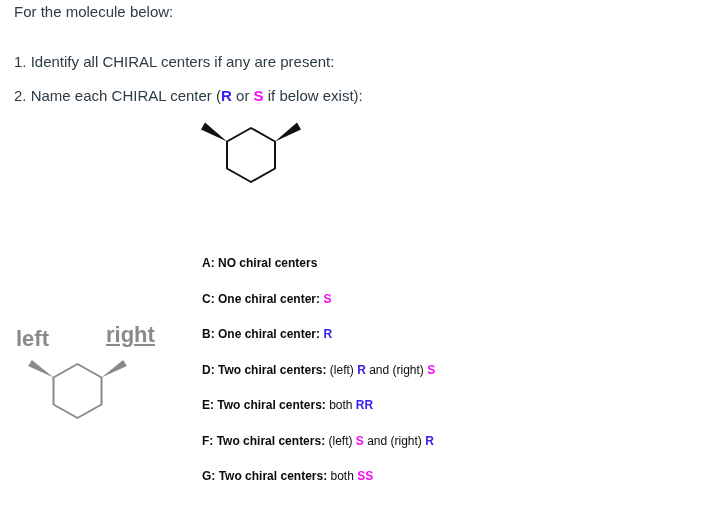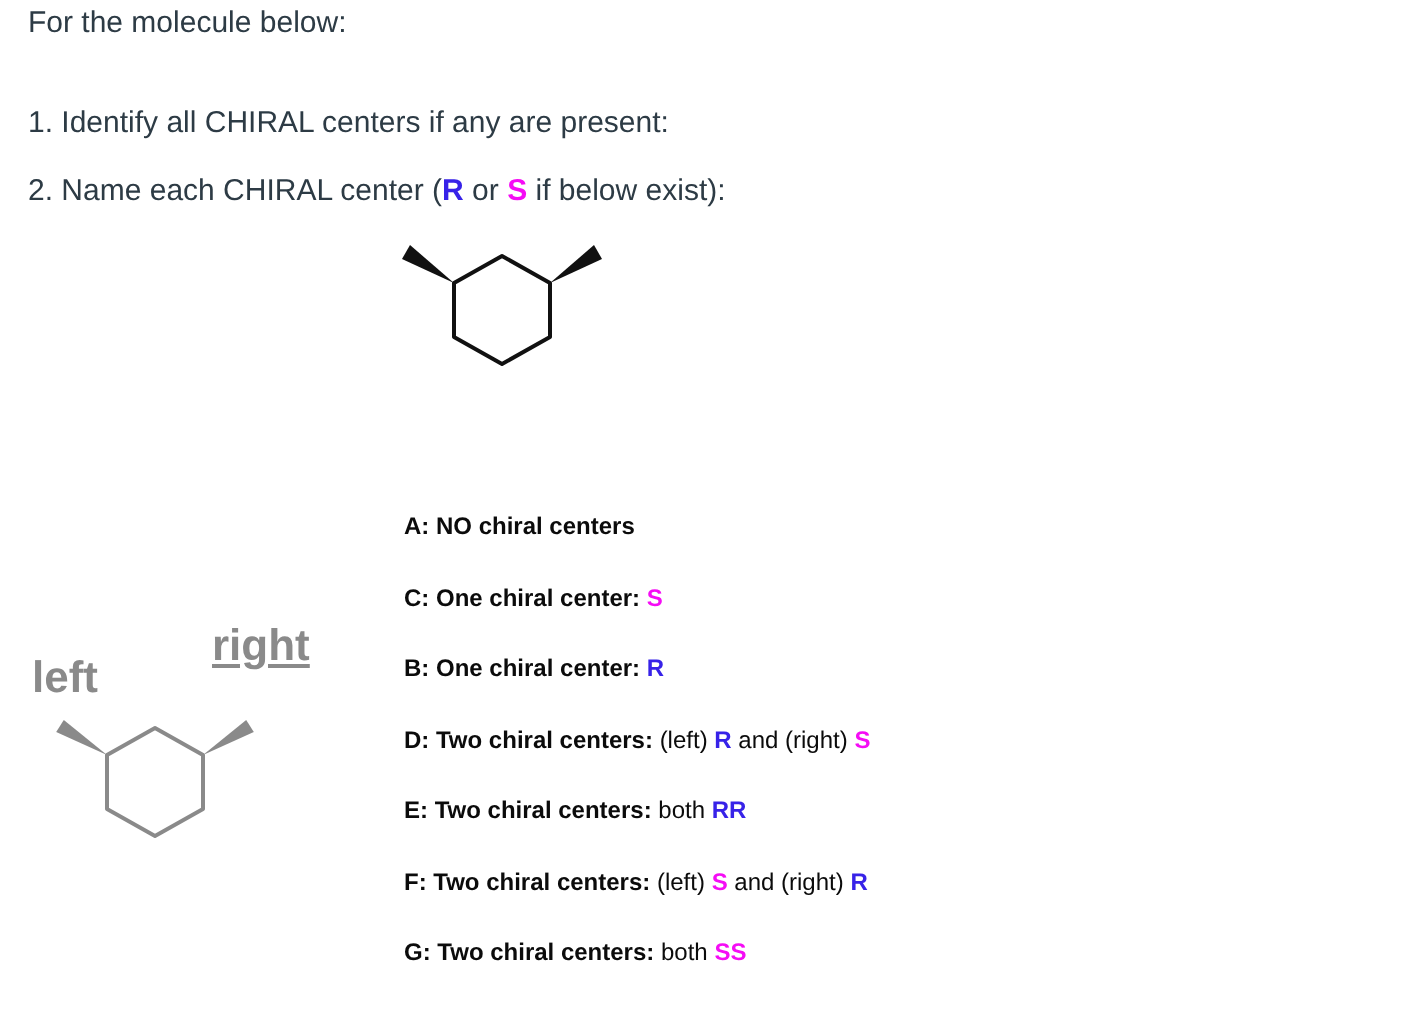--- a/index.html
+++ b/index.html
@@ -68,21 +68,21 @@
 
   .mol-label {
     position: absolute;
     font-size: 22px;
     line-height: 17px;
     font-weight: 700;
     color: var(--molecule_gray, #8A8A8A);
     white-space: nowrap;
   }
   #label-left  { left: 16px;  top: 330px; }
-  #label-right { left: 106px; top: 314px; text-decoration: underline; }
+  #label-right { left: 106px; top: 326px; text-decoration: underline; }
 
   
   .options {
     position: absolute;
     left: 202px;
     top: 246px;
     font-size: 12px;
     color: var(--options_text, #0B0B0B);
   }
   .option-line {

